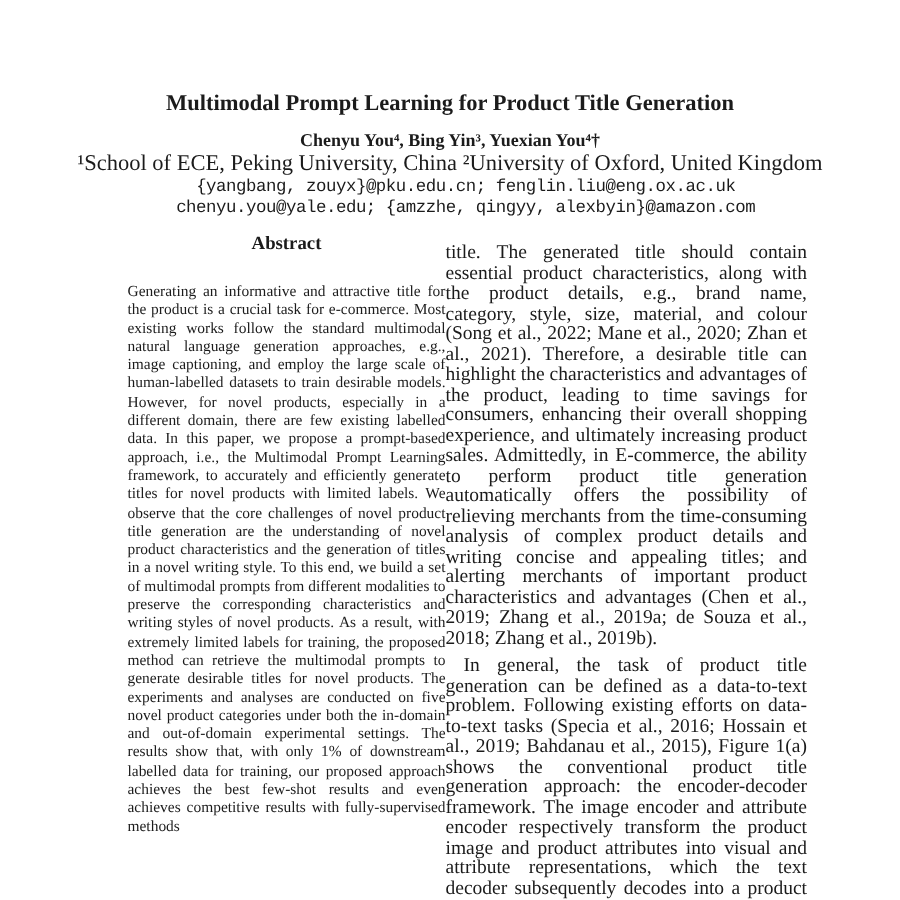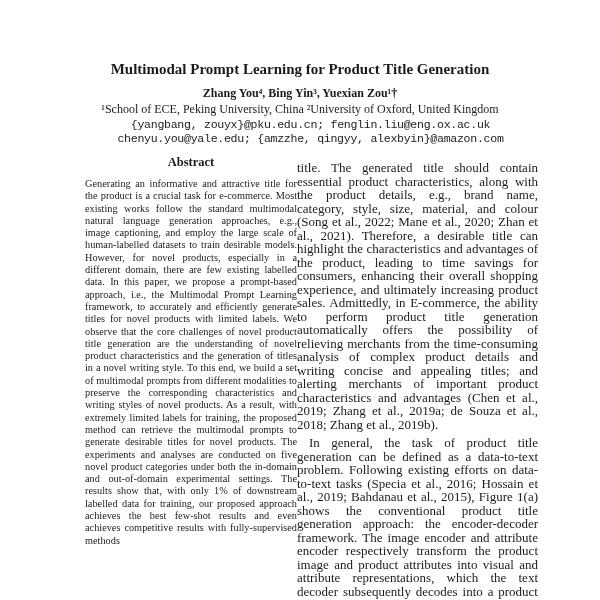--- a/index.html
+++ b/index.html
@@ -25,21 +25,21 @@
   .authors {
     margin-top: 8px;
     text-align: center;
     font-weight: bold;
     font-size: 12px;
     line-height: 13.5px;
   }
   .affiliations {
     margin-top: 2px;
     text-align: center;
-    font-size: 12px;
+    font-size: 15px;
     line-height: 15px;
   }
   .emails {
     margin-top: 1px;
     text-align: center;
     font-family: "Liberation Mono", "DejaVu Sans Mono", monospace;
     font-size: 11.6px;
     line-height: 13.5px;
     letter-spacing: -0.3px;
     padding-left: 21px;
@@ -53,21 +53,21 @@
   .col-right { width: 241px; flex: none; padding-top: 6px; }
   .abstract-heading {
     margin-left: 30px;
     text-align: center;
     font-weight: bold;
     font-size: 12.5px;
     line-height: 14px;
   }
   .abstract-body {
     margin-left: 30px;
-    margin-top: 9px;
+    margin-top: 20px;
     font-size: 10.3px;
     line-height: 12.3px;
     text-align: justify;
     hyphens: auto;
     -webkit-hyphens: auto;
   }
   .body-para {
     font-size: 13px;
     line-height: 13.5px;
     text-align: justify;
@@ -82,21 +82,21 @@
 </head>
 <body>
 
 <div class="page">
 
   <div class="paper-title">
     <div>Multimodal Prompt Learning for Product Title Generation</div>
   </div>
 
   <div class="authors">
-    <div>Zhang You⁴, Bing Yin³, Yuexian Zou¹†</div>
+    <div>Chenyu You⁴, Bing Yin³, Yuexian You⁴†</div>
   </div>
 
   <div class="affiliations">
     <div>¹School of ECE, Peking University, China  ²University of Oxford, United Kingdom</div>
   </div>
 
   <div class="emails">
     <div>{yangbang, zouyx}@pku.edu.cn; fenglin.liu@eng.ox.ac.uk</div>
     <div>chenyu.you@yale.edu; {amzzhe, qingyy, alexbyin}@amazon.com</div>
   </div>

